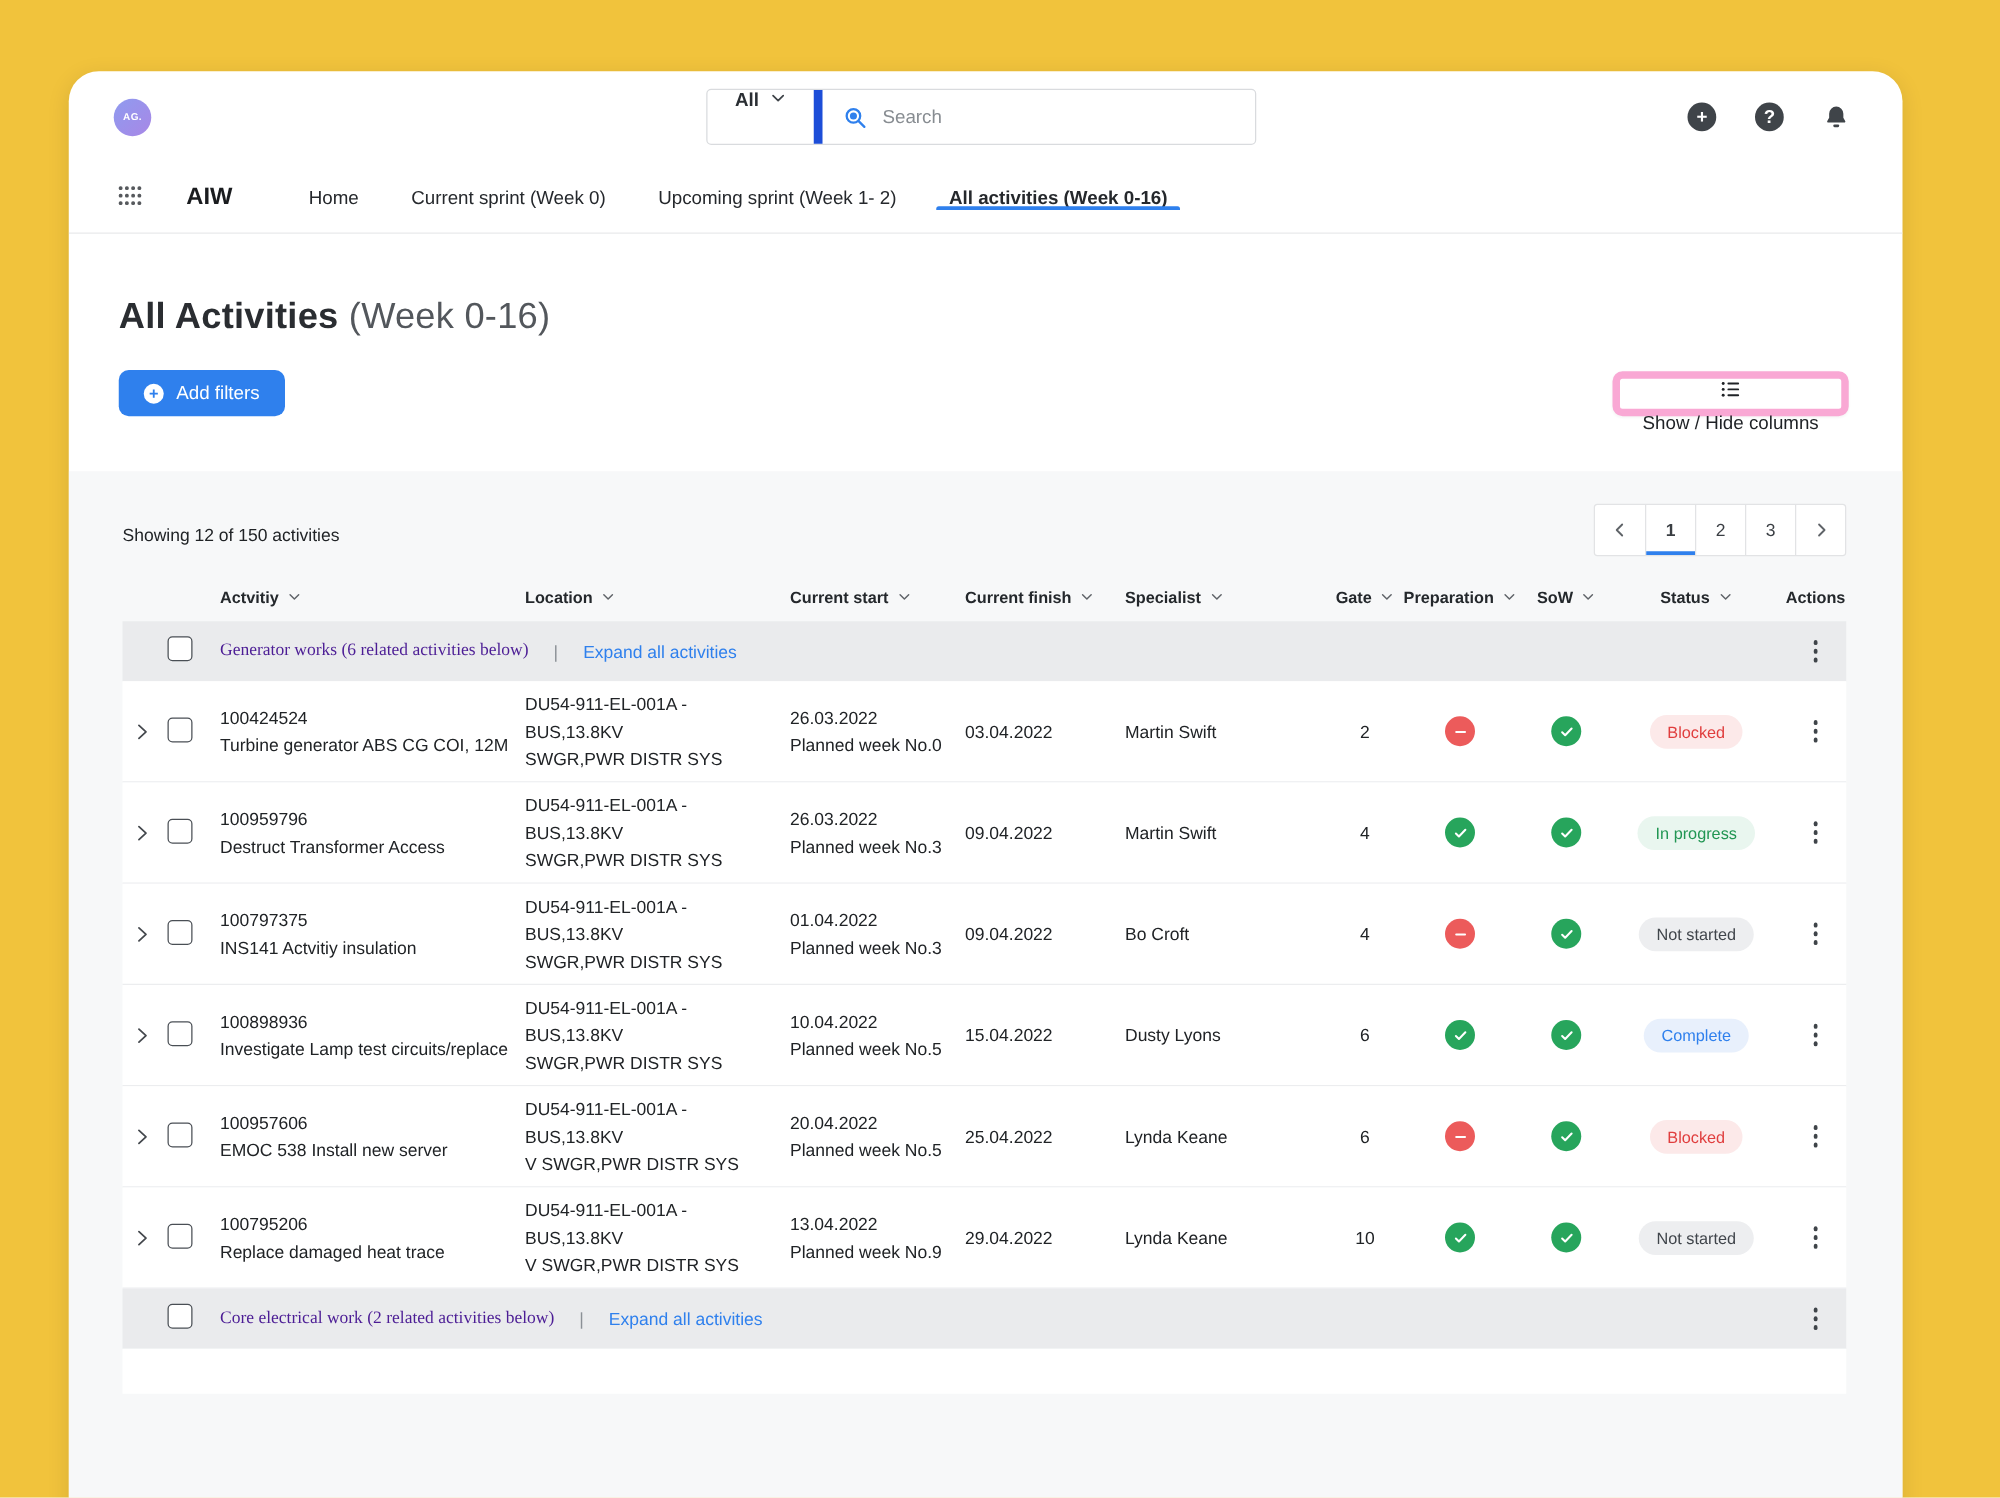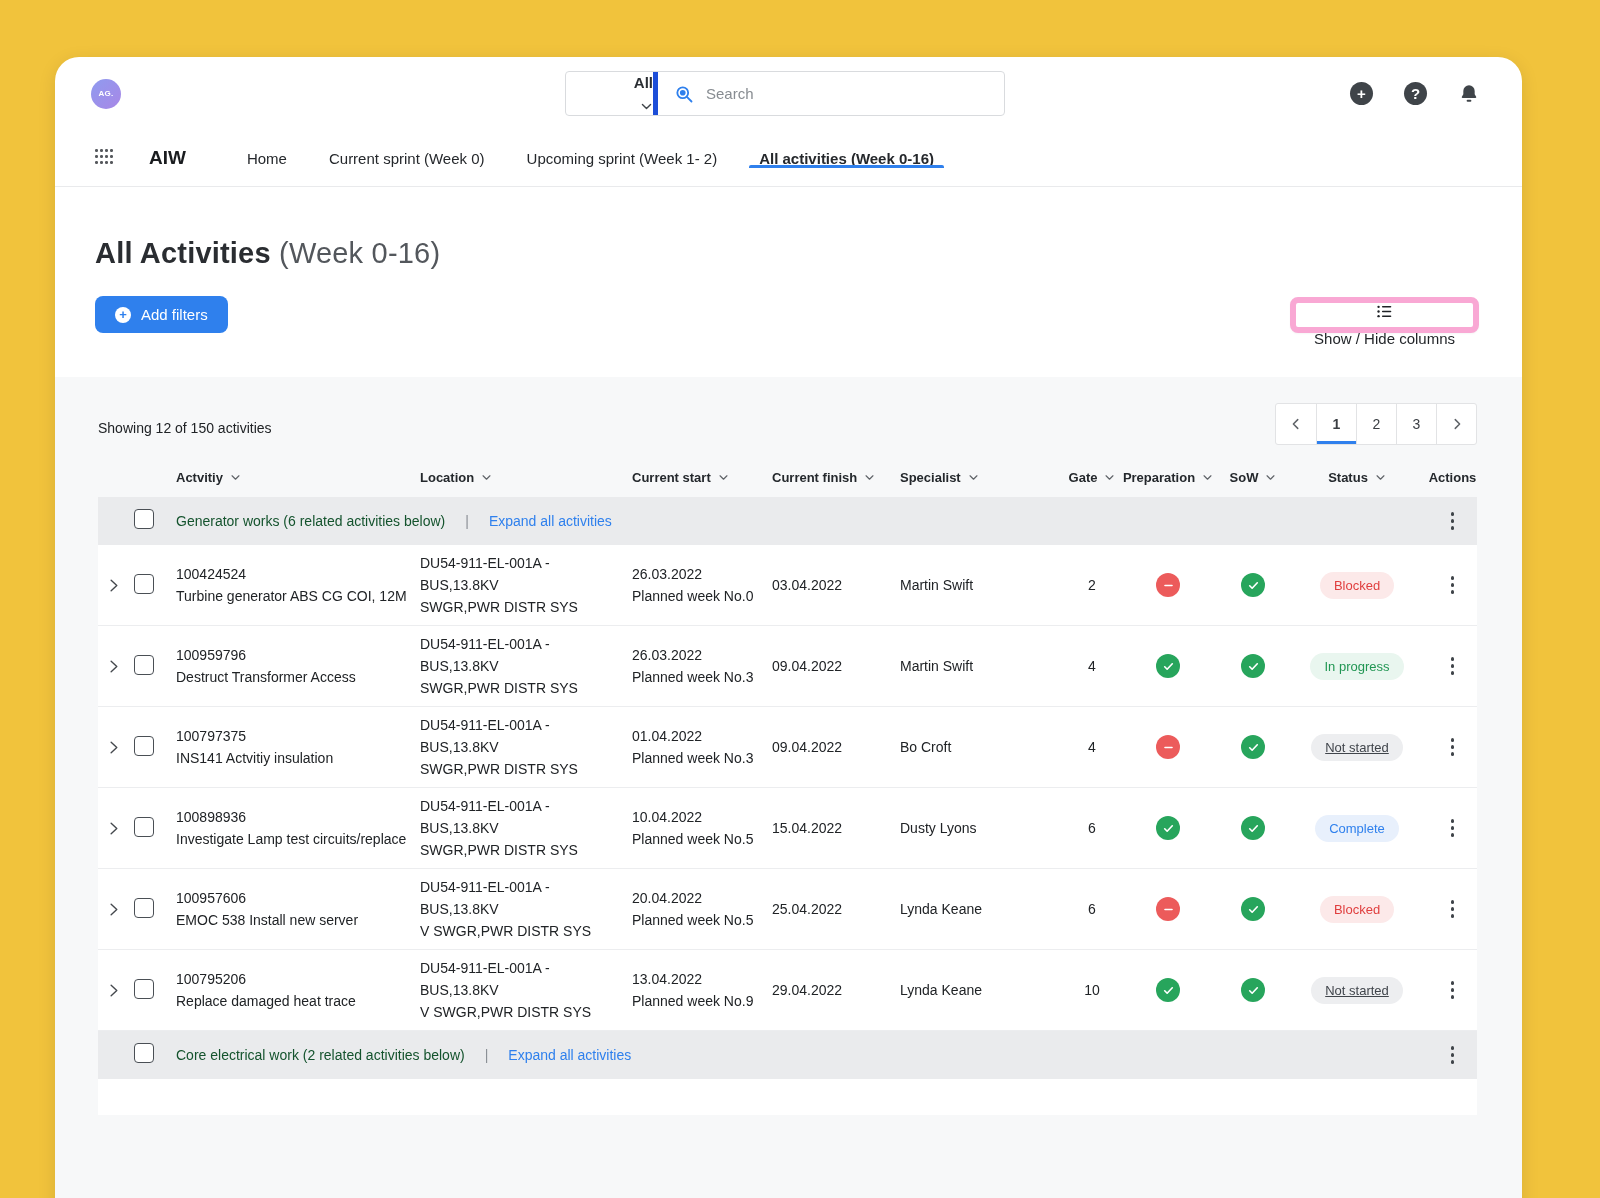--- a/index.html
+++ b/index.html
@@ -20,21 +20,21 @@
   .avatar {
     width:30px; height:30px; border-radius:50%;
     background:linear-gradient(135deg,#8F9BEF,#A887E6);
     color:#fff; font-size:8px; font-weight:bold; display:flex; align-items:center; justify-content:center;
     cursor:pointer; letter-spacing:.3px;
   }
   .search-wrap {
     position:absolute; left:510px; top:14px; width:440px; height:45px;
     border:1px solid #D9DBDE; border-radius:4px; display:flex; background:#fff;
   }
-  .scope { width:92px; display:flex; align-items:flex-end; justify-content:center; gap:9px; border-right:5px solid #1d4ed8; cursor:pointer;flex-direction:column; }
+  .scope { width:92px; display:flex; align-items:flex-start; justify-content:center; gap:9px; border-right:7px solid #1d4ed8; cursor:pointer; }
   .scope-label { font-size:15px; font-weight:bold; color:#2A2E33; }
   .searchbox { flex:1; display:flex; align-items:center; gap:12px; padding:0 16px; }
   .searchbox input { border:none; outline:none; font-size:15px; width:100%; font-family:inherit; color:#2A2E33; }
   .searchbox input::placeholder { color:#878C91; }
   .top-icons { margin-left:auto; display:flex; align-items:center; gap:31px; }
   .round-ic {
     width:23px; height:23px; border-radius:50%; background:#3F4449; color:#fff;
     display:flex; align-items:center; justify-content:center; font-size:15px; font-weight:bold; cursor:pointer;
   }
   .bell { cursor:pointer; display:flex; }
@@ -75,36 +75,36 @@
   .page-cell:first-child { border-left:none; }
   .page-cell.active { font-weight:bold; }
   .page-cell.active::after { content:""; position:absolute; left:0; right:0; bottom:0; height:3px; background:#2F80ED; }
   
   .grid { display:grid; grid-template-columns:36px 42px 244px 212px 140px 128px 168px 48px 104px 66px 142px 49px; align-items:center; }
   .thead { height:52px; padding-top:12px; }
   .th { display:flex; align-items:center; gap:7px; font-size:13px; font-weight:bold; color:#24282C; cursor:pointer; }
   .th.center { justify-content:center; }
   .group-row { height:48px; background:#EAEBED; }
   .group-main { grid-column:3 / 12; display:flex; align-items:center; gap:20px; font-size:14px; }
-  .group-label { color:#14532d; }
+  .group-label { color:#4c1d95;font-family:Liberation Serif, serif; }
   .group-sep { color:#8B9096; }
   .link { color:#2F80ED; cursor:pointer; font-size:14px; }
   .trow { height:81px; background:#fff; border-bottom:1px solid #ECEDEF; font-size:14px; color:#202326; }
   .two-line div { line-height:22px; }
   .cell-center { text-align:center; }
   .chev-right { cursor:pointer; display:flex; margin-left:8px; }
   .checkbox { width:20px; height:20px; border:1.6px solid #4A4F55; border-radius:4px; background:#fff; cursor:pointer; display:inline-block; }
   .ic-flex { display:flex; justify-content:center; }
   .stat-circle { width:24px; height:24px; border-radius:50%; display:flex; align-items:center; justify-content:center; }
   .stat-circle[data-kind="check"] { background:#27A55C; }
   .stat-circle[data-kind="minus"] { background:#EC5B5B; }
   .badge { display:inline-block; padding:6px 14px; border-radius:15px; font-size:13px; }
   .badge[data-status="blocked"]     { background:#FCE9E9; color:#E03E3E; }
   .badge[data-status="in-progress"] { background:#E9F6EF; color:#219653; }
-  .badge[data-status="not-started"] { background:#EDEEF0; color:#40454B;text-decoration:underline; }
+  .badge[data-status="not-started"] { background:#EDEEF0; color:#40454B; }
   .badge[data-status="complete"]    { background:#E8F0FC; color:#2F80ED; }
   .kebab { display:flex; flex-direction:column; gap:3.2px; align-items:center; cursor:pointer; padding:4px; margin:0 auto; }
   .kebab i { width:3.6px; height:3.6px; border-radius:50%; background:#3F4449; }
   .filler { height:36px; background:#fff; }
 </style>
 </head>
 <body>
 
 <div class="card">
 

